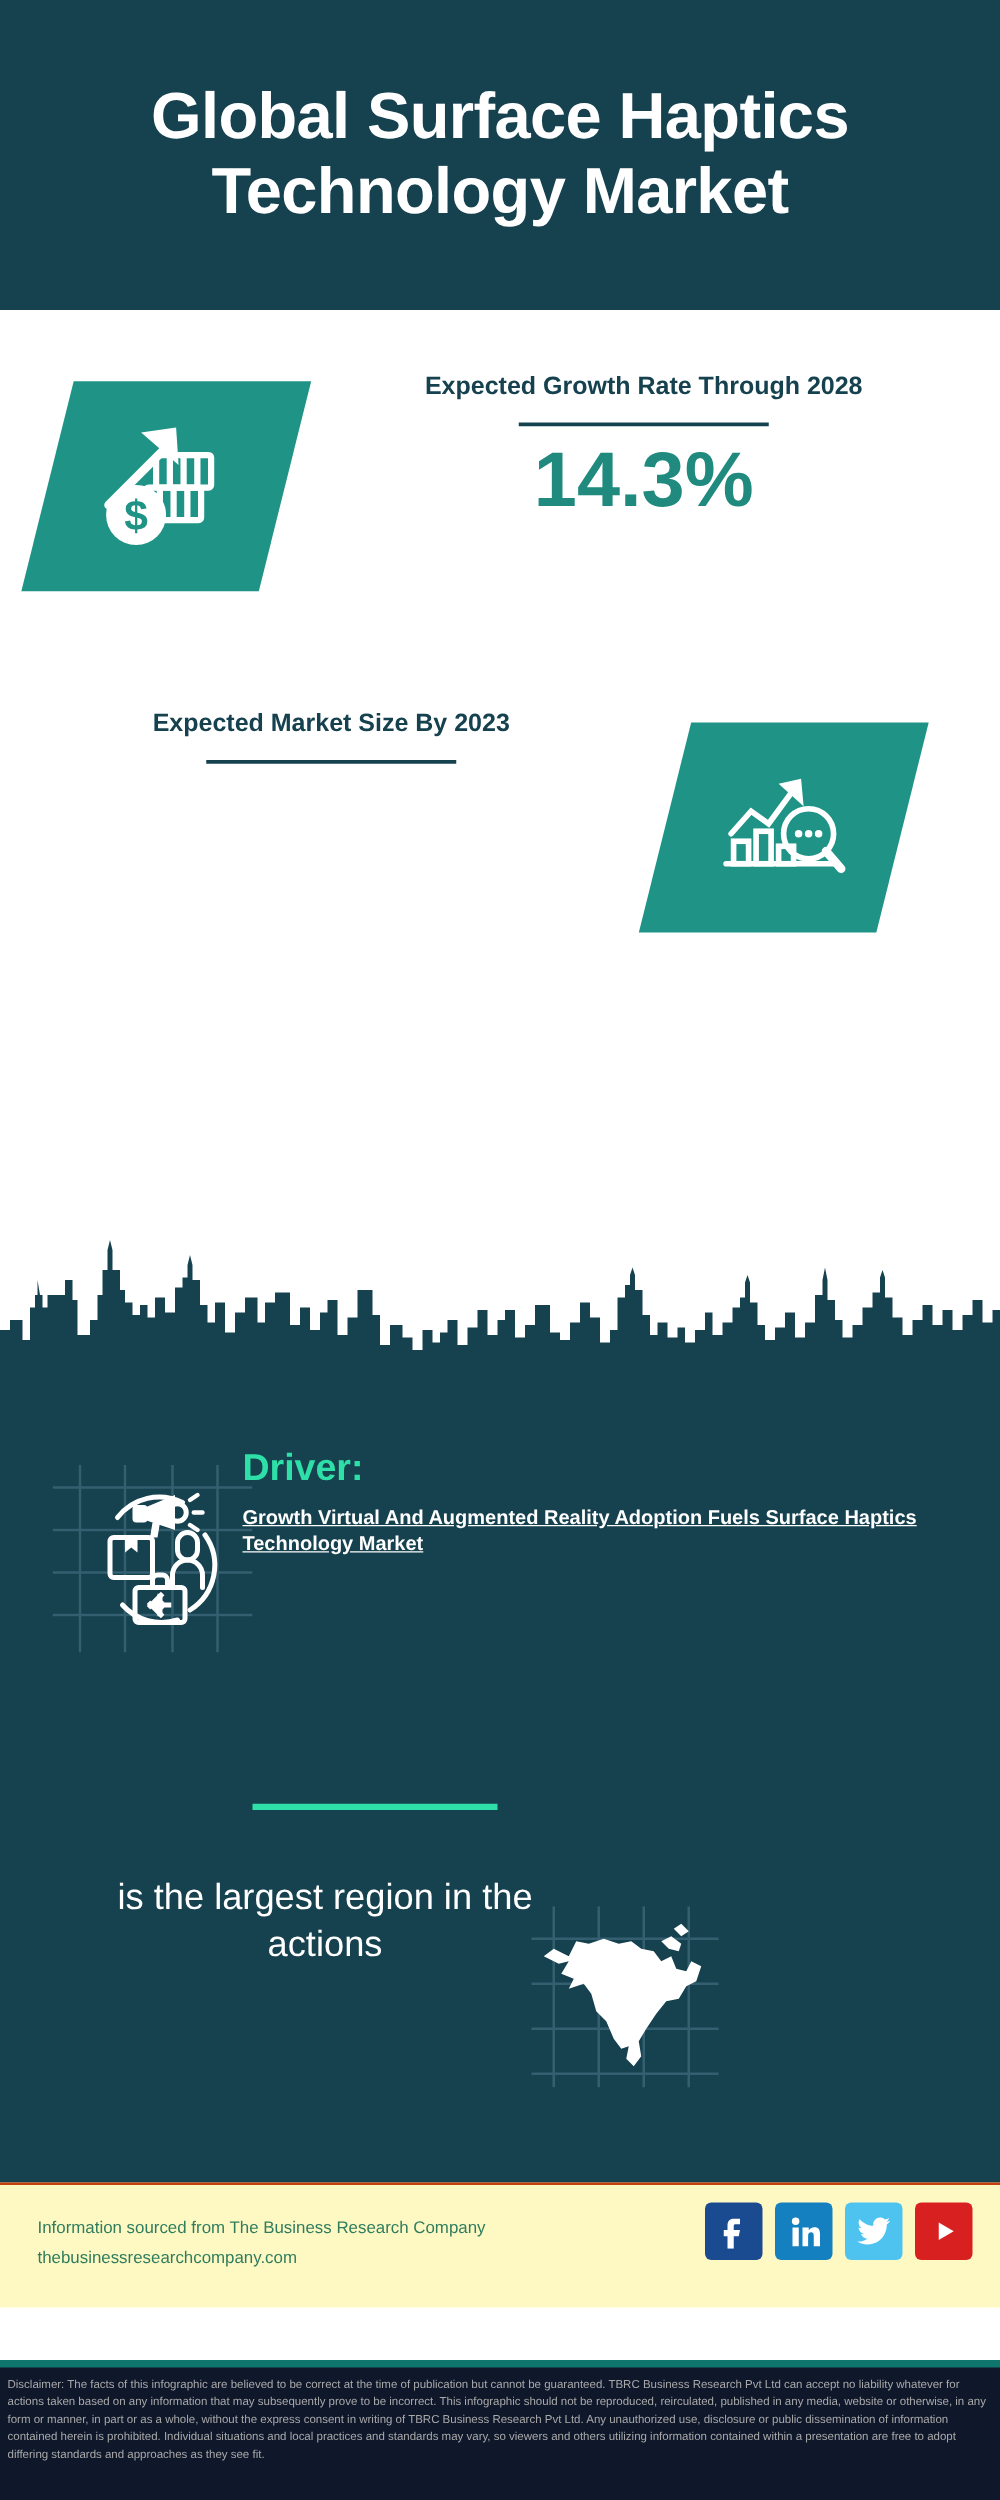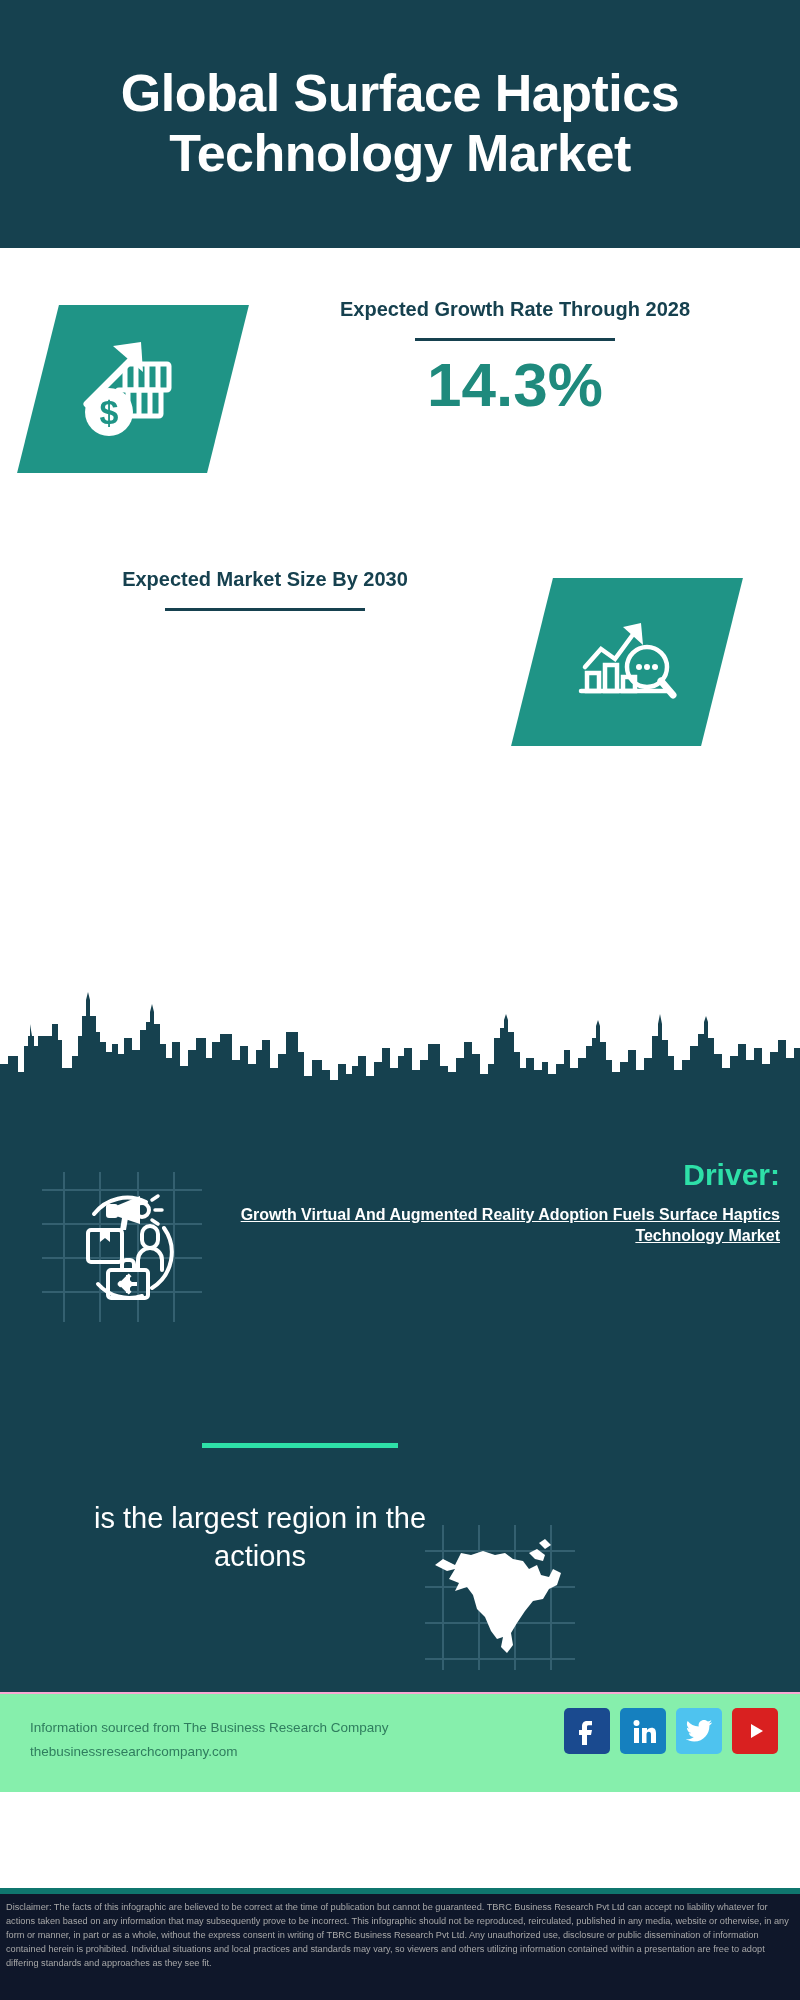--- a/index.html
+++ b/index.html
@@ -117,23 +117,23 @@
     background: #16414f;
   }
 
   .driver-icon {
     position: absolute;
     left: 42px; top: 1172px;
     width: 160px; height: 150px;
   }
   .driver-text {
     position: absolute;
-    left: 220px; top: 1158px;
+    left: 194px; top: 1158px;
     width: 560px;
-    text-align: right;
+    text-align: left;
   }
   .driver-heading {
     color: #2ee0a8;
     font-size: 30px;
     font-weight: 700;
     margin-bottom: 12px;
   }
   .driver-body {
     color: #ffffff;
     font-size: 16px;
@@ -170,25 +170,25 @@
   }
   .region-map {
     position: absolute;
     left: 425px; top: 1525px;
     width: 150px; height: 145px;
   }
 
   
   .footer {
     position: absolute;
-    left: 0; top: 1692px;
+    left: 0; top: 1746px;
     width: 800px;
     height: 100px;
-    background: #86efac;
-    border-top: 2px solid #f9a8d4;
+    background: #fef9c3;
+    border-top: 2px solid #c2410c;
   }
   .source-text {
     position: absolute;
     left: 30px; top: 22px;
     color: #2f7d5e;
     font-size: 13.5px;
     line-height: 1.75;
   }
   .socials {
     position: absolute;
@@ -280,21 +280,21 @@
           <g fill="#ffffff">
             <circle cx="72" cy="62" r="3"></circle>
             <circle cx="80" cy="62" r="3"></circle>
             <circle cx="88" cy="62" r="3"></circle>
           </g>
         </svg>
       </span>
     </div>
 
     <div class="stat2-text">
-      <div class="stat-label">Expected Market Size By 2030</div>
+      <div class="stat-label">Expected Market Size By 2023</div>
       <div class="stat-rule"></div>
     </div>
   </div>
 
   <div class="skyline">
     <svg width="800" height="130" viewBox="0 0 800 130" preserveAspectRatio="none">
       <path fill="#16414f" d="M0 100 L0 84 L8 84 L8 76 L18 76 L18 92 L24 92 L24 66 L28 66 L28 56 L30 56 L30 44 L32 56 L34 56 L34 66 L38 66 L38 56 L52 56 L52 44 L58 44 L58 60 L62 60 L62 88 L72 88 L72 76 L78 76 L78 56 L82 56 L82 36 L86 36 L86 20 L88 12 L90 20 L90 36 L96 36 L96 52 L100 52 L100 62 L106 62 L106 72 L112 72 L112 64 L118 64 L118 74 L124 74 L124 58 L132 58 L132 70 L140 70 L140 50 L146 50 L146 42 L150 42 L150 32 L152 24 L154 32 L154 44 L160 44 L160 64 L166 64 L166 78 L172 78 L172 62 L180 62 L180 86 L188 86 L188 70 L196 70 L196 58 L206 58 L206 78 L212 78 L212 62 L220 62 L220 54 L232 54 L232 80 L240 80 L240 66 L248 66 L248 84 L256 84 L256 70 L262 70 L262 60 L270 60 L270 88 L278 88 L278 74 L286 74 L286 52 L298 52 L298 72 L304 72 L304 96 L312 96 L312 80 L322 80 L322 90 L330 90 L330 100 L338 100 L338 84 L346 84 L346 94 L352 94 L352 86 L358 86 L358 76 L366 76 L366 96 L374 96 L374 82 L382 82 L382 68 L390 68 L390 88 L398 88 L398 76 L404 76 L404 68 L412 68 L412 90 L420 90 L420 80 L428 80 L428 64 L440 64 L440 86 L448 86 L448 92 L456 92 L456 78 L464 78 L464 62 L472 62 L472 74 L480 74 L480 94 L488 94 L488 84 L494 84 L494 58 L500 58 L500 48 L504 48 L504 40 L506 34 L508 40 L508 52 L514 52 L514 72 L520 72 L520 88 L526 88 L526 78 L534 78 L534 90 L542 90 L542 82 L548 82 L548 94 L556 94 L556 84 L564 84 L564 70 L570 70 L570 88 L578 88 L578 78 L586 78 L586 66 L592 66 L592 58 L596 58 L596 46 L598 40 L600 46 L600 62 L606 62 L606 80 L612 80 L612 92 L620 92 L620 82 L628 82 L628 70 L636 70 L636 90 L644 90 L644 78 L652 78 L652 56 L658 56 L658 44 L660 34 L662 44 L662 60 L668 60 L668 76 L674 76 L674 90 L682 90 L682 80 L690 80 L690 66 L698 66 L698 54 L704 54 L704 42 L706 36 L708 42 L708 58 L714 58 L714 74 L722 74 L722 88 L730 88 L730 76 L738 76 L738 64 L746 64 L746 80 L754 80 L754 68 L762 68 L762 84 L770 84 L770 72 L778 72 L778 60 L786 60 L786 78 L794 78 L794 68 L800 68 L800 130 L0 130 Z"></path>
     </svg>
   </div>
 

